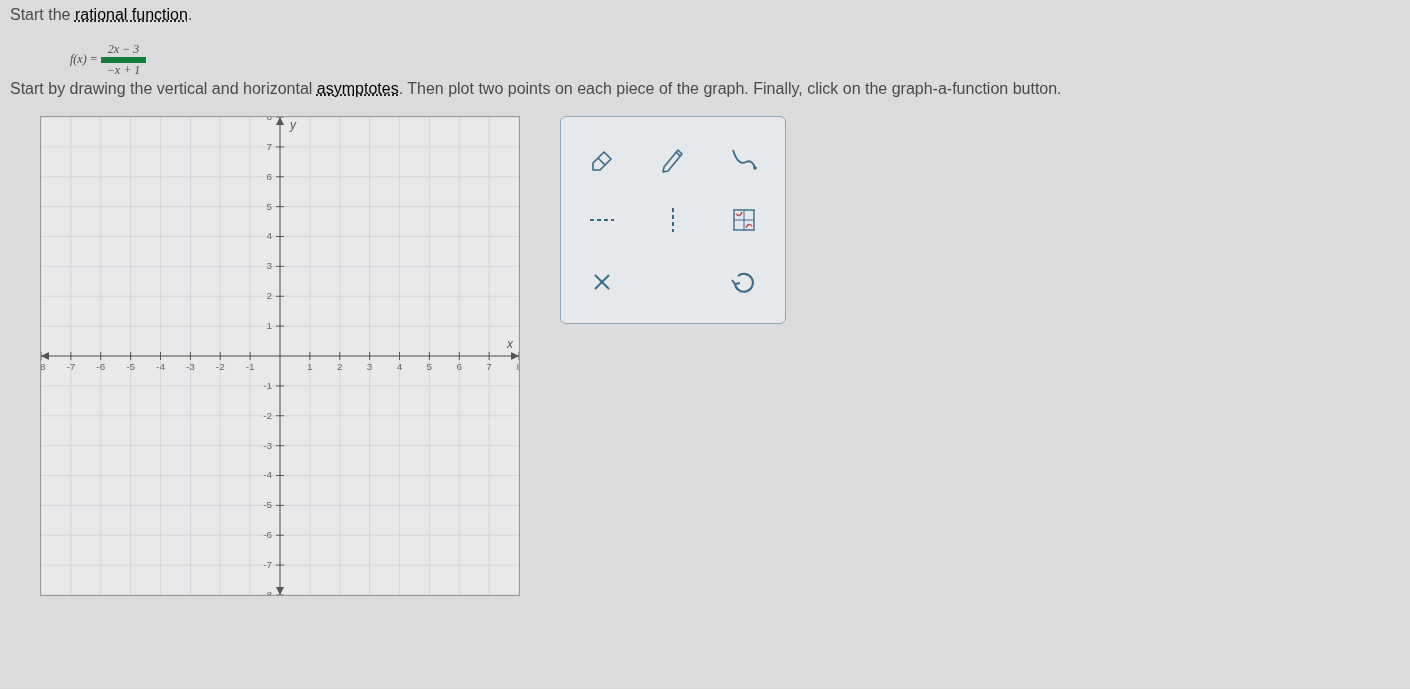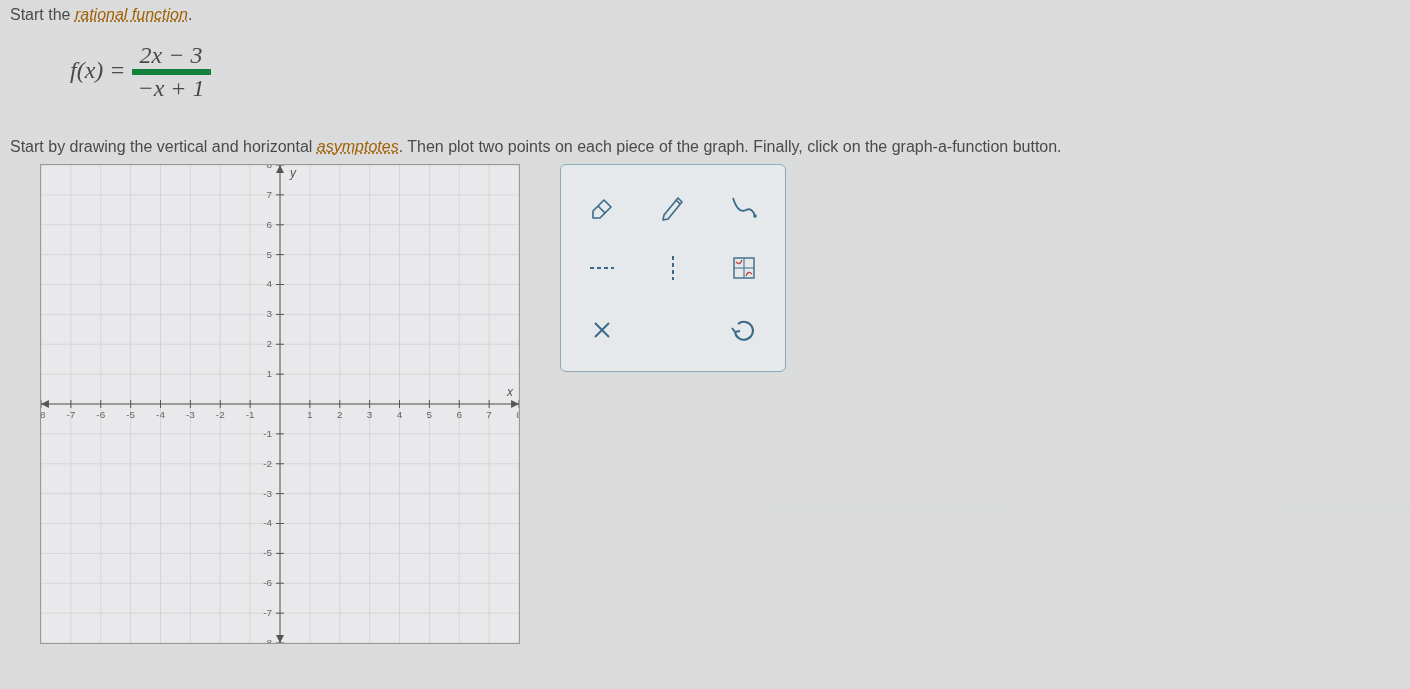--- a/index.html
+++ b/index.html
@@ -7,26 +7,26 @@
     font-family: Arial, Helvetica, sans-serif;
     background: #dcddde;
     background-image: repeating-linear-gradient(0deg, rgba(200,200,200,0.15) 0px, rgba(200,200,200,0.15) 1px, transparent 1px, transparent 2px);
     width: 1410px;
     height: 689px;
     color: #4a4a4a;
     font-size: 16px;
     padding: 6px 10px 0 10px;
     position: relative;
   }
-  .link { color: #a16207; text-decoration: underline dotted; cursor: pointer; font-style: italic; }
-  .equation-block { margin: 18px 0 36px 60px; font-family: 'Times New Roman', serif; font-style: italic; font-size: 24px; }
+  .link { color: #000000; text-decoration: underline dotted; cursor: pointer; }
+  .equation-block { margin: 18px 0 2px 60px; font-family: 'Times New Roman', serif; font-style: italic; font-size: 12px; }
   .frac { display: inline-block; vertical-align: middle; text-align: center; }
   .frac .num { display: block; border-bottom: 6px solid #15803d; padding: 0 6px; }
   .frac .den { display: block; padding: 0 6px; }
-  .instructions { margin-bottom: 8px; }
+  .instructions { margin-bottom: 18px; }
   .work-area { display: flex; align-items: flex-start; gap: 40px; }
   .graph-container {
     width: 480px; height: 480px;
     border: 1px solid #999;
     background: #e9e9eb;
     position: relative;
     margin-left: 30px;
   }
   .graph-svg { width: 100%; height: 100%; }
   .axis { stroke: #555; stroke-width: 1; }

